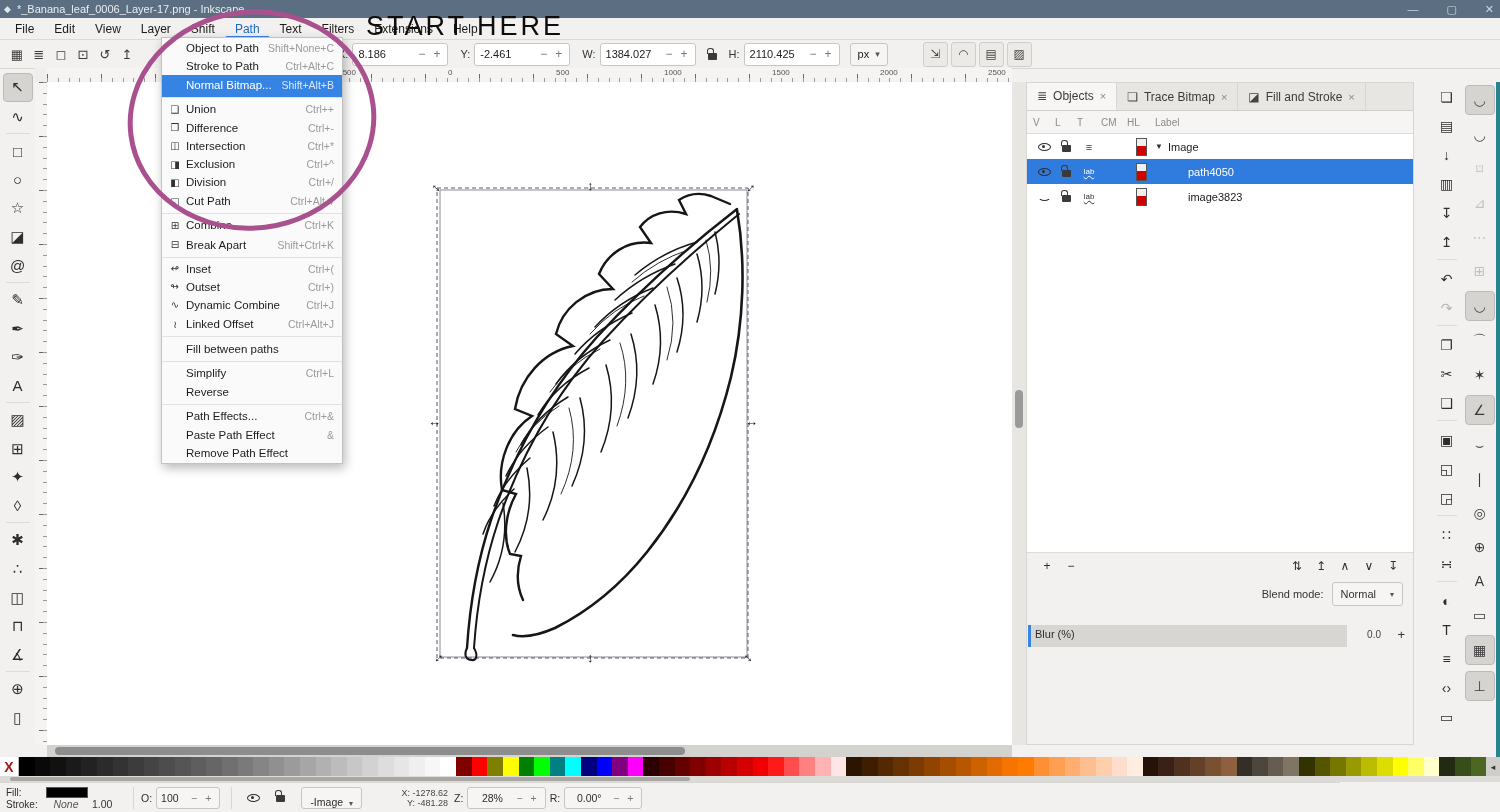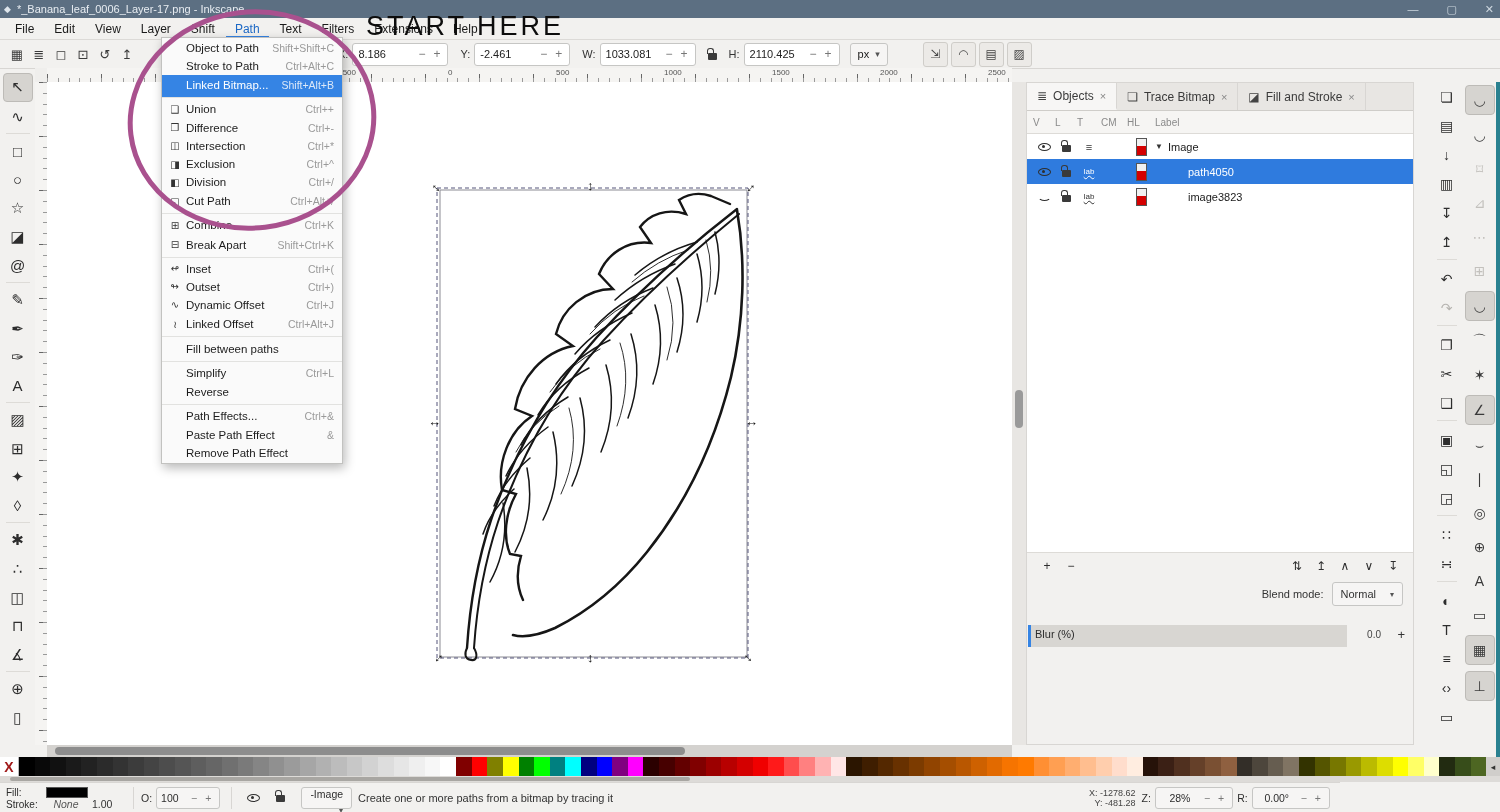--- a/index.html
+++ b/index.html
@@ -120,21 +120,21 @@
   .fs-lab{width:34px;font-size:10px;}
   #fill-swatch{width:40px;height:9px;background:#000;border:1px solid #555;}
   #stroke-none{font-style:italic;color:#555;width:40px;text-align:center;}
   #stroke-w{color:#333;}
   .vsep{width:1px;height:22px;background:#d8d6d3;margin:0 7px;}
   #status-msg{flex:1;color:#333;font-size:11px;padding-left:6px;}
   #xy-block{display:flex;flex-direction:column;align-items:flex-end;font-size:9px;color:#444;line-height:10px;width:86px;}
   .sb-spin{display:flex;align-items:center;background:#f6f5f4;border:1px solid #c6c6c4;border-radius:3px;height:20px;padding:0 4px;margin:0 4px;}
   .sb-spin .v{min-width:40px;text-align:center;}
   .sb-spin .pm{color:#777;padding:0 4px;}
-  #layer-dd{display:flex;align-items:flex-end;gap:6px;background:#f6f5f4;border:1px solid #c6c6c4;border-radius:3px;height:20px;padding:0 8px;font-size:10.5px;flex-direction:column;}
+  #layer-dd{display:flex;align-items:flex-end;gap:6px;background:#f6f5f4;border:1px solid #c6c6c4;border-radius:3px;height:20px;padding:0 8px;font-size:10.5px;}
   .dim{color:#b5b3af;}
   
   #path-menu{left:161px;top:37px;width:180px;background:#fafafa;border:1px solid #c2c2c0;
              box-shadow:2px 4px 10px rgba(0,0,0,.28);z-index:40;padding:1px 0;}
   .pm-item{display:flex;align-items:center;height:18.2px;padding:0 8px 0 4px;font-size:11.5px;color:#1c1c1c;}
   .pm-item .ic{width:18px;text-align:center;font-size:10px;color:#333;}
   .pm-item .lb{flex:1;padding-left:2px;}
   .pm-item .sc{color:#9a9a9a;font-size:10.5px;}
   .pm-item.hl{background:#3584e4;color:#fff;}
   .pm-item.hl .sc{color:#dce8f8;}
@@ -192,21 +192,21 @@
       <span class="pm">+</span>
     </span>
     <span class="flabel">Y:</span>
     <span class="spin">
       <span class="val">-2.461</span>
       <span class="pm">−</span>
       <span class="pm">+</span>
     </span>
     <span class="flabel">W:</span>
     <span class="spin">
-      <span class="val">1033.081</span>
+      <span class="val">1384.027</span>
       <span class="pm">−</span>
       <span class="pm">+</span>
     </span>
     <span class="mini-lock" style="margin-left:8px;"></span>
     <span class="flabel">H:</span>
     <span class="spin">
       <span class="val">2110.425</span>
       <span class="pm">−</span>
       <span class="pm">+</span>
     </span>
@@ -744,21 +744,20 @@
       <span class="pm">−</span>
       <span class="pm dim">+</span>
     </span>
     <div class="vsep"></div>
     <span class="mini-eye" style="margin:0 8px;"></span>
     <span class="mini-lock" style="margin:0 8px;"></span>
     <span id="layer-dd" style="margin-left:8px;">
       <span>-Image</span>
       <span style="font-size:8px;color:#555">▾</span>
     </span>
-    <span id="status-msg">Create one or more paths from a bitmap by tracing it</span>
     <div id="xy-block">
       <span><span>X:</span>&nbsp;<span>-1278.62</span></span>
       <span><span>Y:</span>&nbsp;<span>-481.28</span></span>
     </div>
     <span style="margin-left:6px;">Z:</span>
     <span class="sb-spin">
       <span class="v">28%</span>
       <span class="pm">−</span>
       <span class="pm">+</span>
     </span>
@@ -768,30 +767,30 @@
       <span class="pm">−</span>
       <span class="pm">+</span>
     </span>
   </div>
 
   <div id="path-menu" class="abs">
 
   <div class="pm-item">
         <span class="ic"></span>
         <span class="lb">Object to Path</span>
-        <span class="sc">Shift+Shift+C</span>
+        <span class="sc">Shift+None+C</span>
       </div>
       <div class="pm-item">
         <span class="ic"></span>
         <span class="lb">Stroke to Path</span>
         <span class="sc">Ctrl+Alt+C</span>
       </div>
       <div class="pm-item hl sep-after">
         <span class="ic"></span>
-        <span class="lb">Linked Bitmap...</span>
+        <span class="lb">Normal Bitmap...</span>
         <span class="sc">Shift+Alt+B</span>
       </div>
       <div class="pm-item">
         <span class="ic">❑</span>
         <span class="lb">Union</span>
         <span class="sc">Ctrl++</span>
       </div>
       <div class="pm-item">
         <span class="ic">❒</span>
         <span class="lb">Difference</span>
@@ -832,21 +831,21 @@
         <span class="lb">Inset</span>
         <span class="sc">Ctrl+(</span>
       </div>
       <div class="pm-item">
         <span class="ic">↬</span>
         <span class="lb">Outset</span>
         <span class="sc">Ctrl+)</span>
       </div>
       <div class="pm-item">
         <span class="ic">∿</span>
-        <span class="lb">Dynamic Offset</span>
+        <span class="lb">Dynamic Combine</span>
         <span class="sc">Ctrl+J</span>
       </div>
       <div class="pm-item sep-after">
         <span class="ic">≀</span>
         <span class="lb">Linked Offset</span>
         <span class="sc">Ctrl+Alt+J</span>
       </div>
       <div class="pm-item sep-after">
         <span class="ic"></span>
         <span class="lb">Fill between paths</span>

